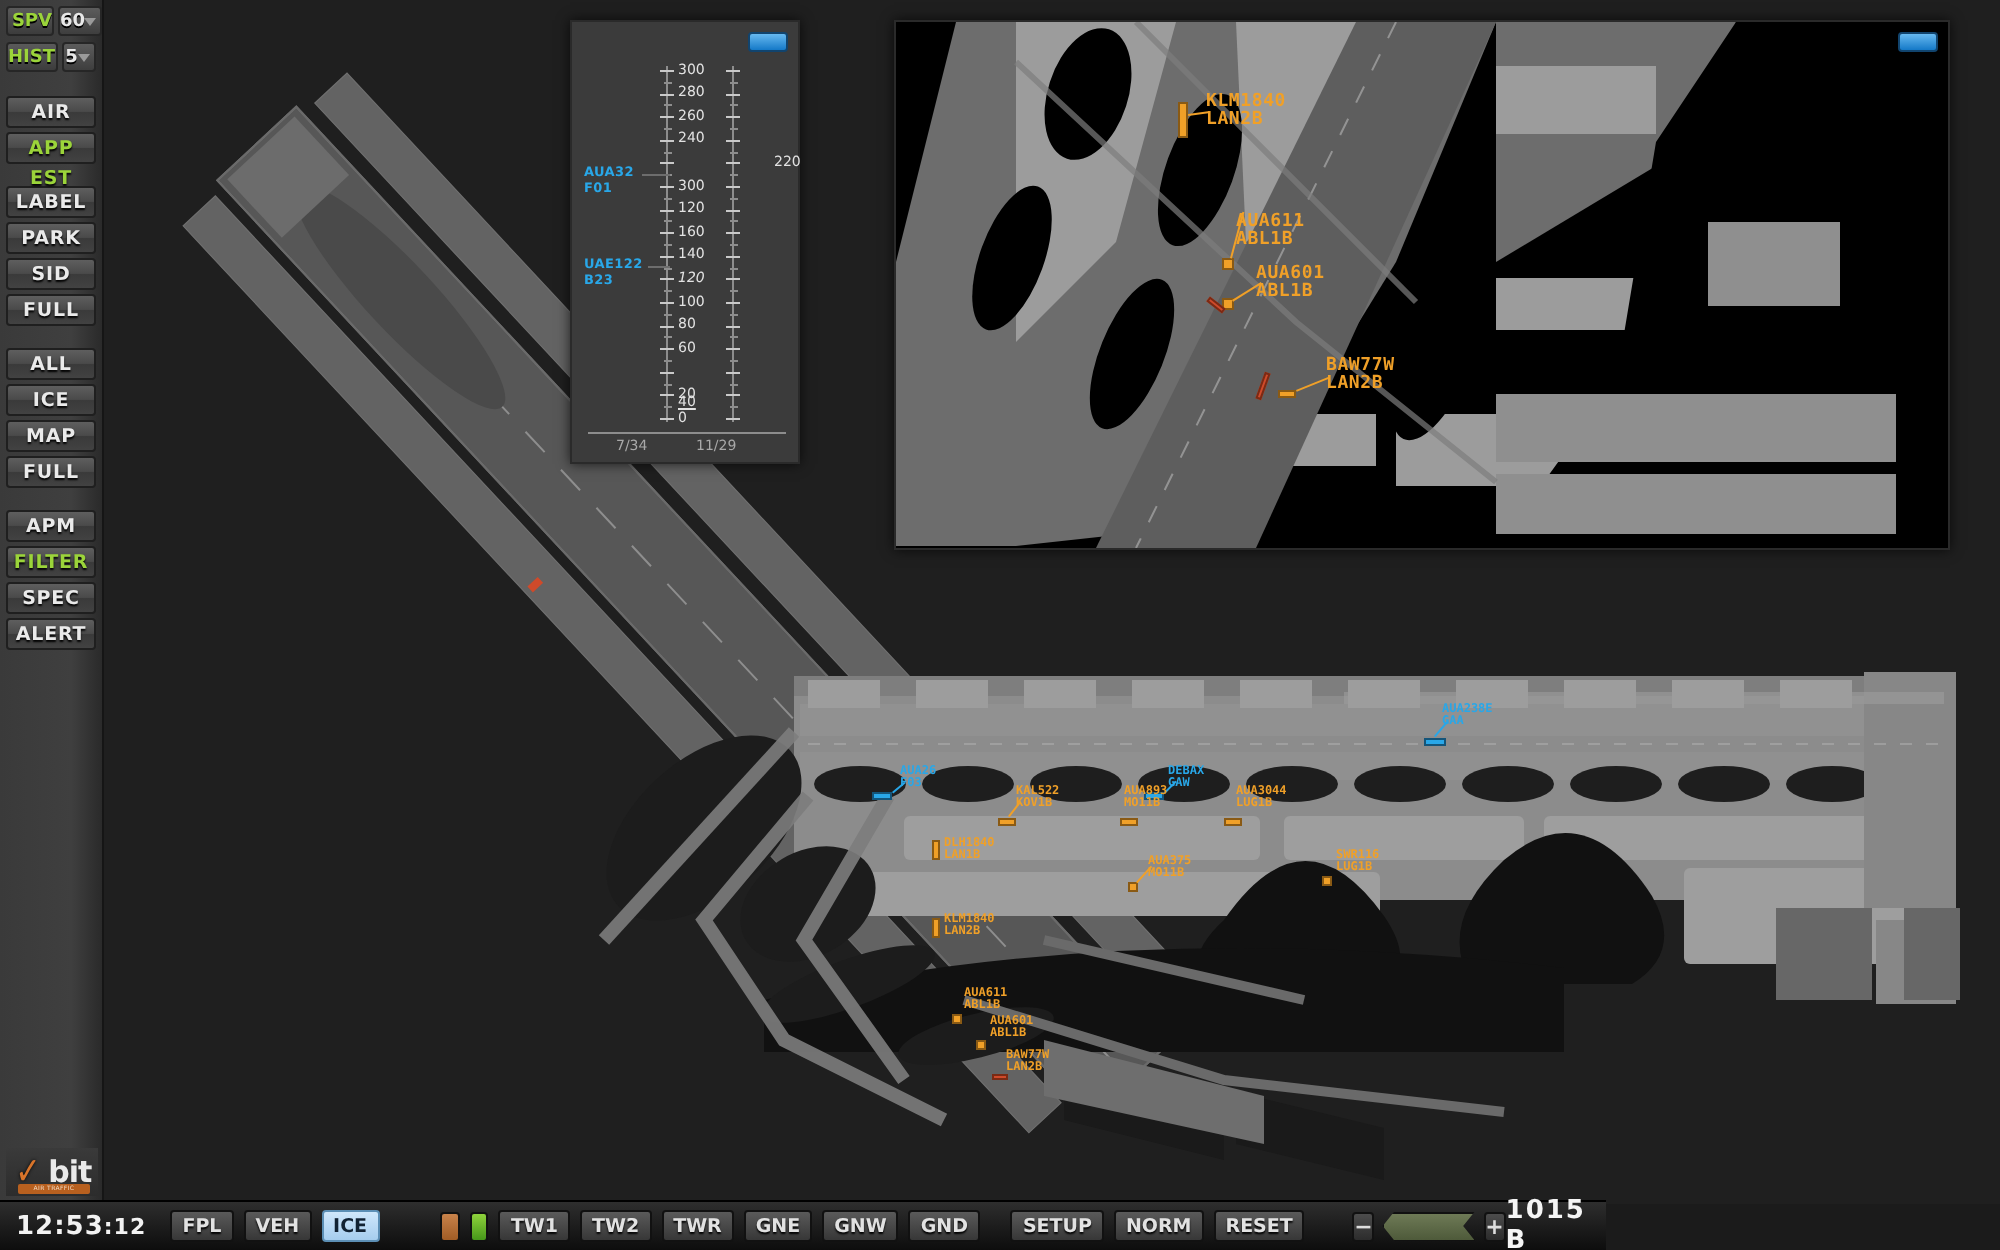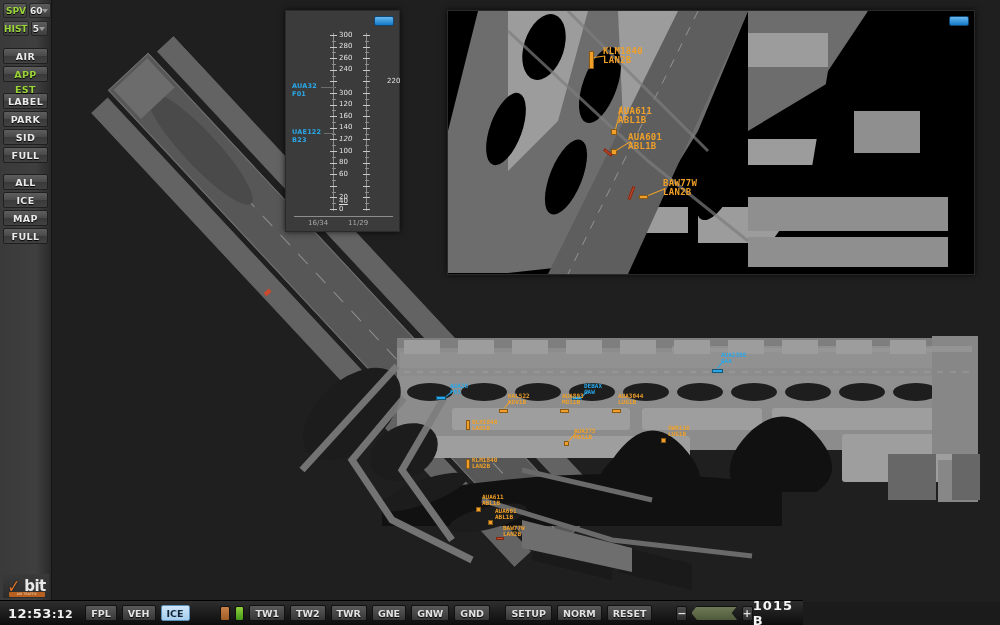--- a/index.html
+++ b/index.html
@@ -231,20 +231,26 @@
 
     <div>
       <div class="sb-btn">ALL</div>
       <div class="sb-btn">ICE</div>
       <div class="sb-btn">MAP</div>
       <div class="sb-btn">FULL</div>
     </div>
 
     <div class="sb-gap"></div>
 
+    <div>
+      <div class="sb-btn">APM</div>
+      <div class="sb-btn active">FILTER</div>
+      <div class="sb-btn">SPEC</div>
+      <div class="sb-btn">ALERT</div>
+    </div>
 
     <div class="sb-logo">
       <span class="chk">✓</span>
       <span class="bit">bit</span>
       <span class="tagline">AIR TRAFFIC SOLUTIONS</span>
     </div>
   </div>
 
   <div id="canvas">
 
@@ -522,21 +528,21 @@
           <div class="tick2" style="top: 186.4px;"></div>
           <div class="tlabel" style="top: 182.9px;">20</div>
           <div class="tickm" style="top: 192.2px;"></div>
           <div class="tick2m" style="top: 192.2px;"></div>
           <div class="tick" style="top: 198px;"></div>
           <div class="tick2" style="top: 198px;"></div>
           <div class="tlabel" style="top: 194.5px;">0</div>
         </div>
 
       <div class="baseline"></div>
-      <div class="rwlabel" style="left:22px">16/34</div>
+      <div class="rwlabel" style="left:22px">7/34</div>
       <div class="rwlabel" style="left:62px">11/29</div>
 
       <div class="strip-ac" style="left:6px;top:72px">
         <span style="display:block">AUA32</span>
         <span style="display:block">F01</span>
       </div>
       <div class="strip-leader" style="left:35px;top:76px;width:14px"></div>
 
       <div class="strip-ac" style="left:6px;top:118px">
         <span style="display:block">UAE122</span>

